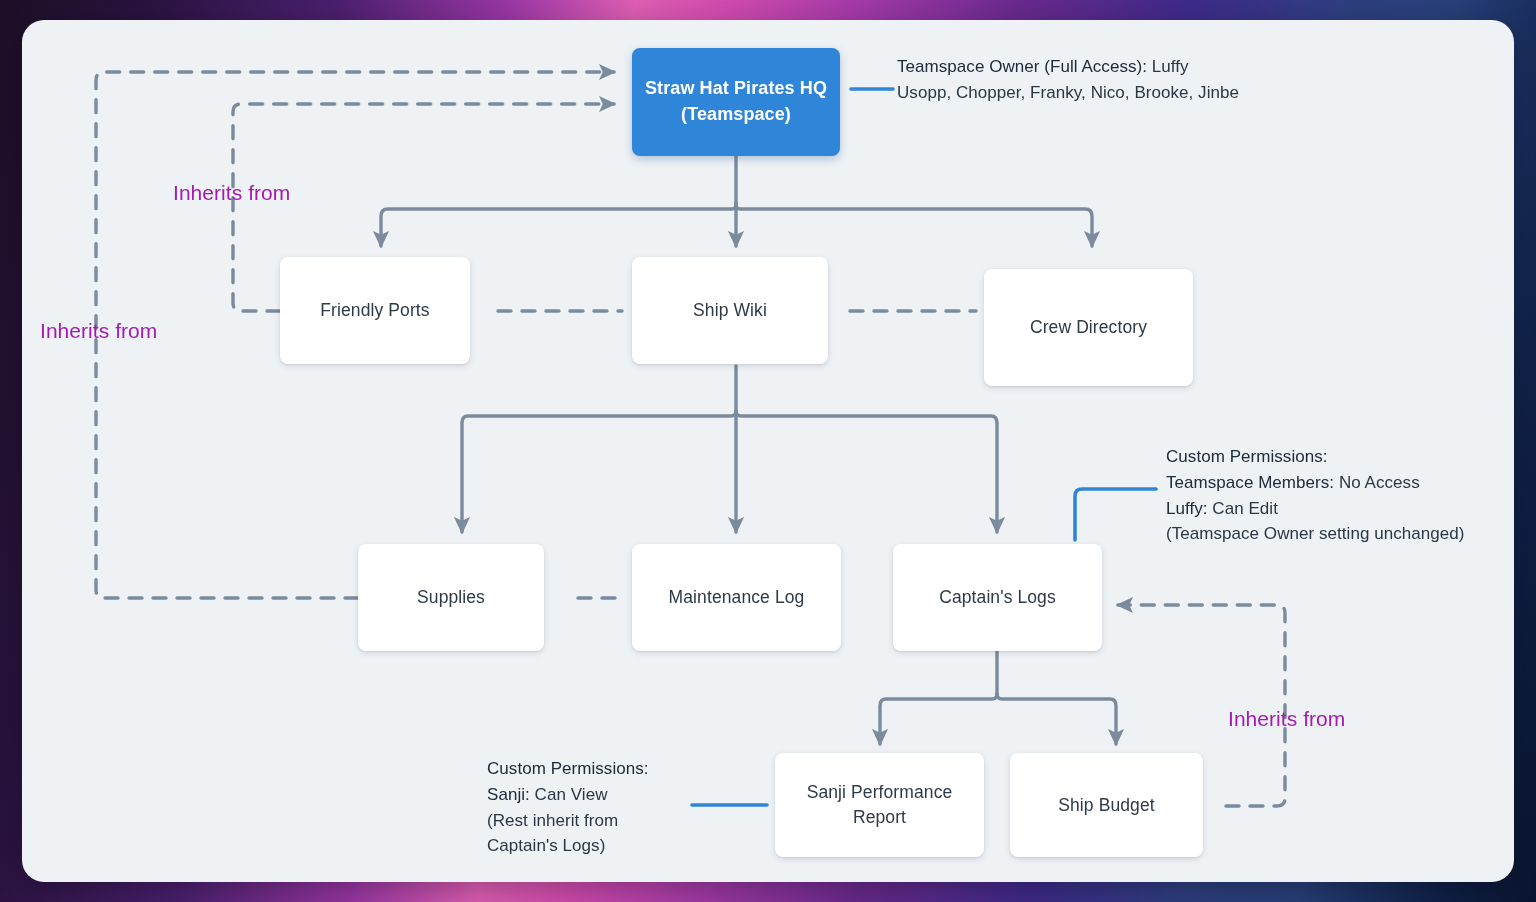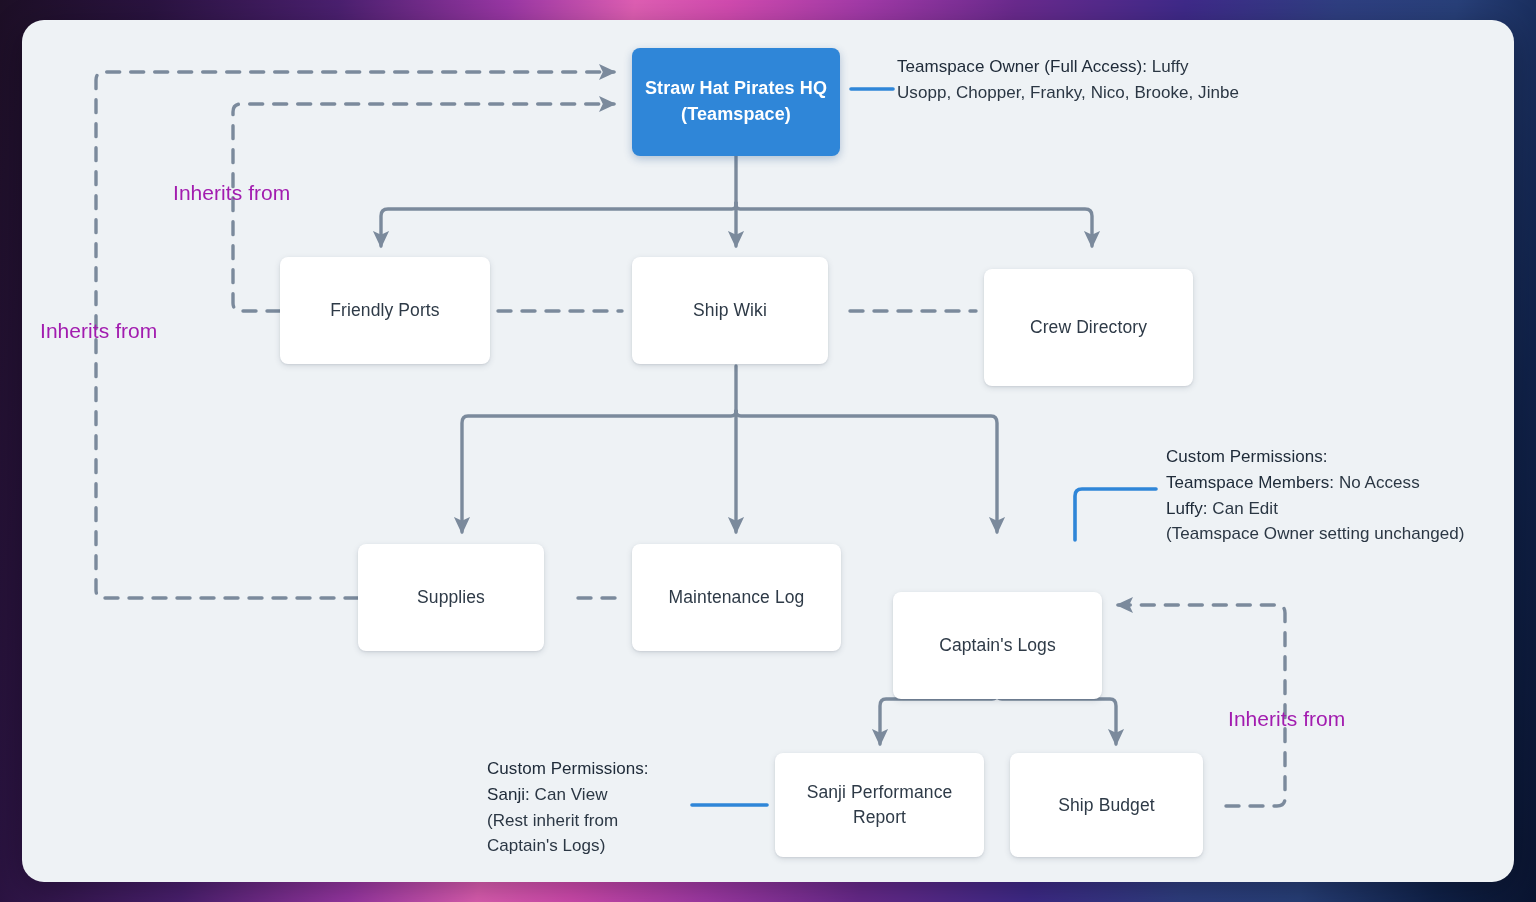--- a/index.html
+++ b/index.html
@@ -143,41 +143,41 @@
     </g>
   </svg>
 
   <div class="node root" style="left:632px; top:48px; width:208px; height:108px;">
     <div>
       <div>Straw Hat Pirates HQ</div>
       <div>(Teamspace)</div>
     </div>
   </div>
 
-  <div class="node" style="left:280px; top:257px; width:210px; height:107px;">
+  <div class="node" style="left:280px; top:257px; width:190px; height:107px;">
     <span>Friendly Ports</span>
   </div>
 
   <div class="node" style="left:632px; top:257px; width:196px; height:107px;">
     <span>Ship Wiki</span>
   </div>
 
   <div class="node" style="left:984px; top:269px; width:209px; height:117px;">
     <span>Crew Directory</span>
   </div>
 
   <div class="node" style="left:358px; top:544px; width:186px; height:107px;">
     <span>Supplies</span>
   </div>
 
   <div class="node" style="left:632px; top:544px; width:209px; height:107px;">
     <span>Maintenance Log</span>
   </div>
 
-  <div class="node" style="left:893px; top:544px; width:209px; height:107px;margin-top:48px;">
+  <div class="node" style="left:893px; top:544px; width:209px; height:107px;">
     <span>Captain's Logs</span>
   </div>
 
   <div class="node" style="left:775px; top:753px; width:209px; height:104px;">
     <div>
       <div>Sanji Performance</div>
       <div>Report</div>
     </div>
   </div>
 

